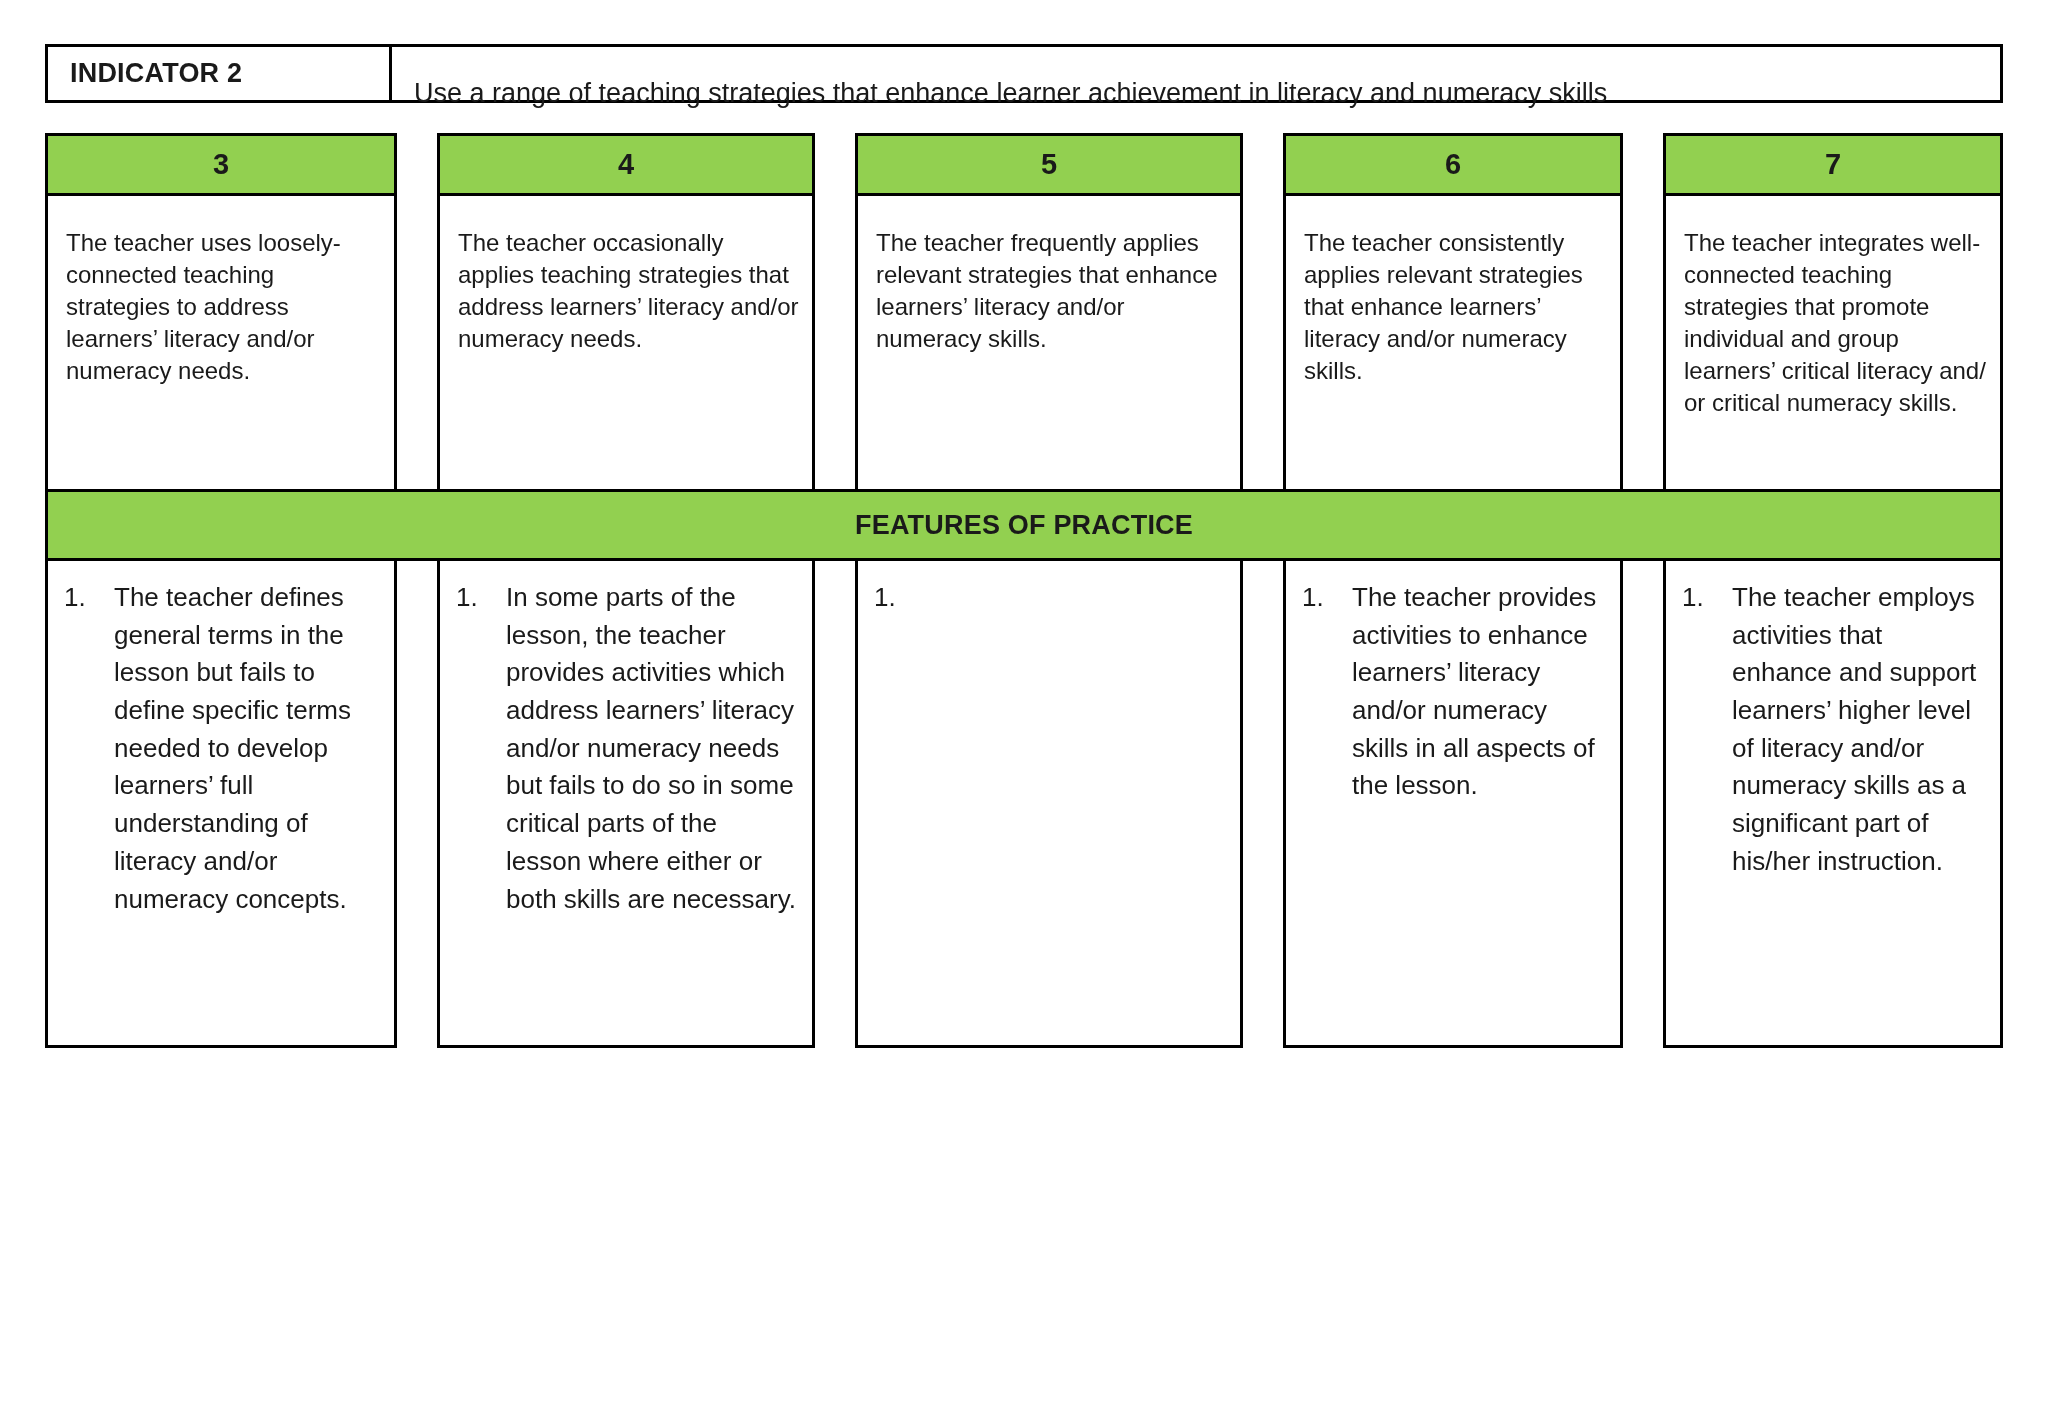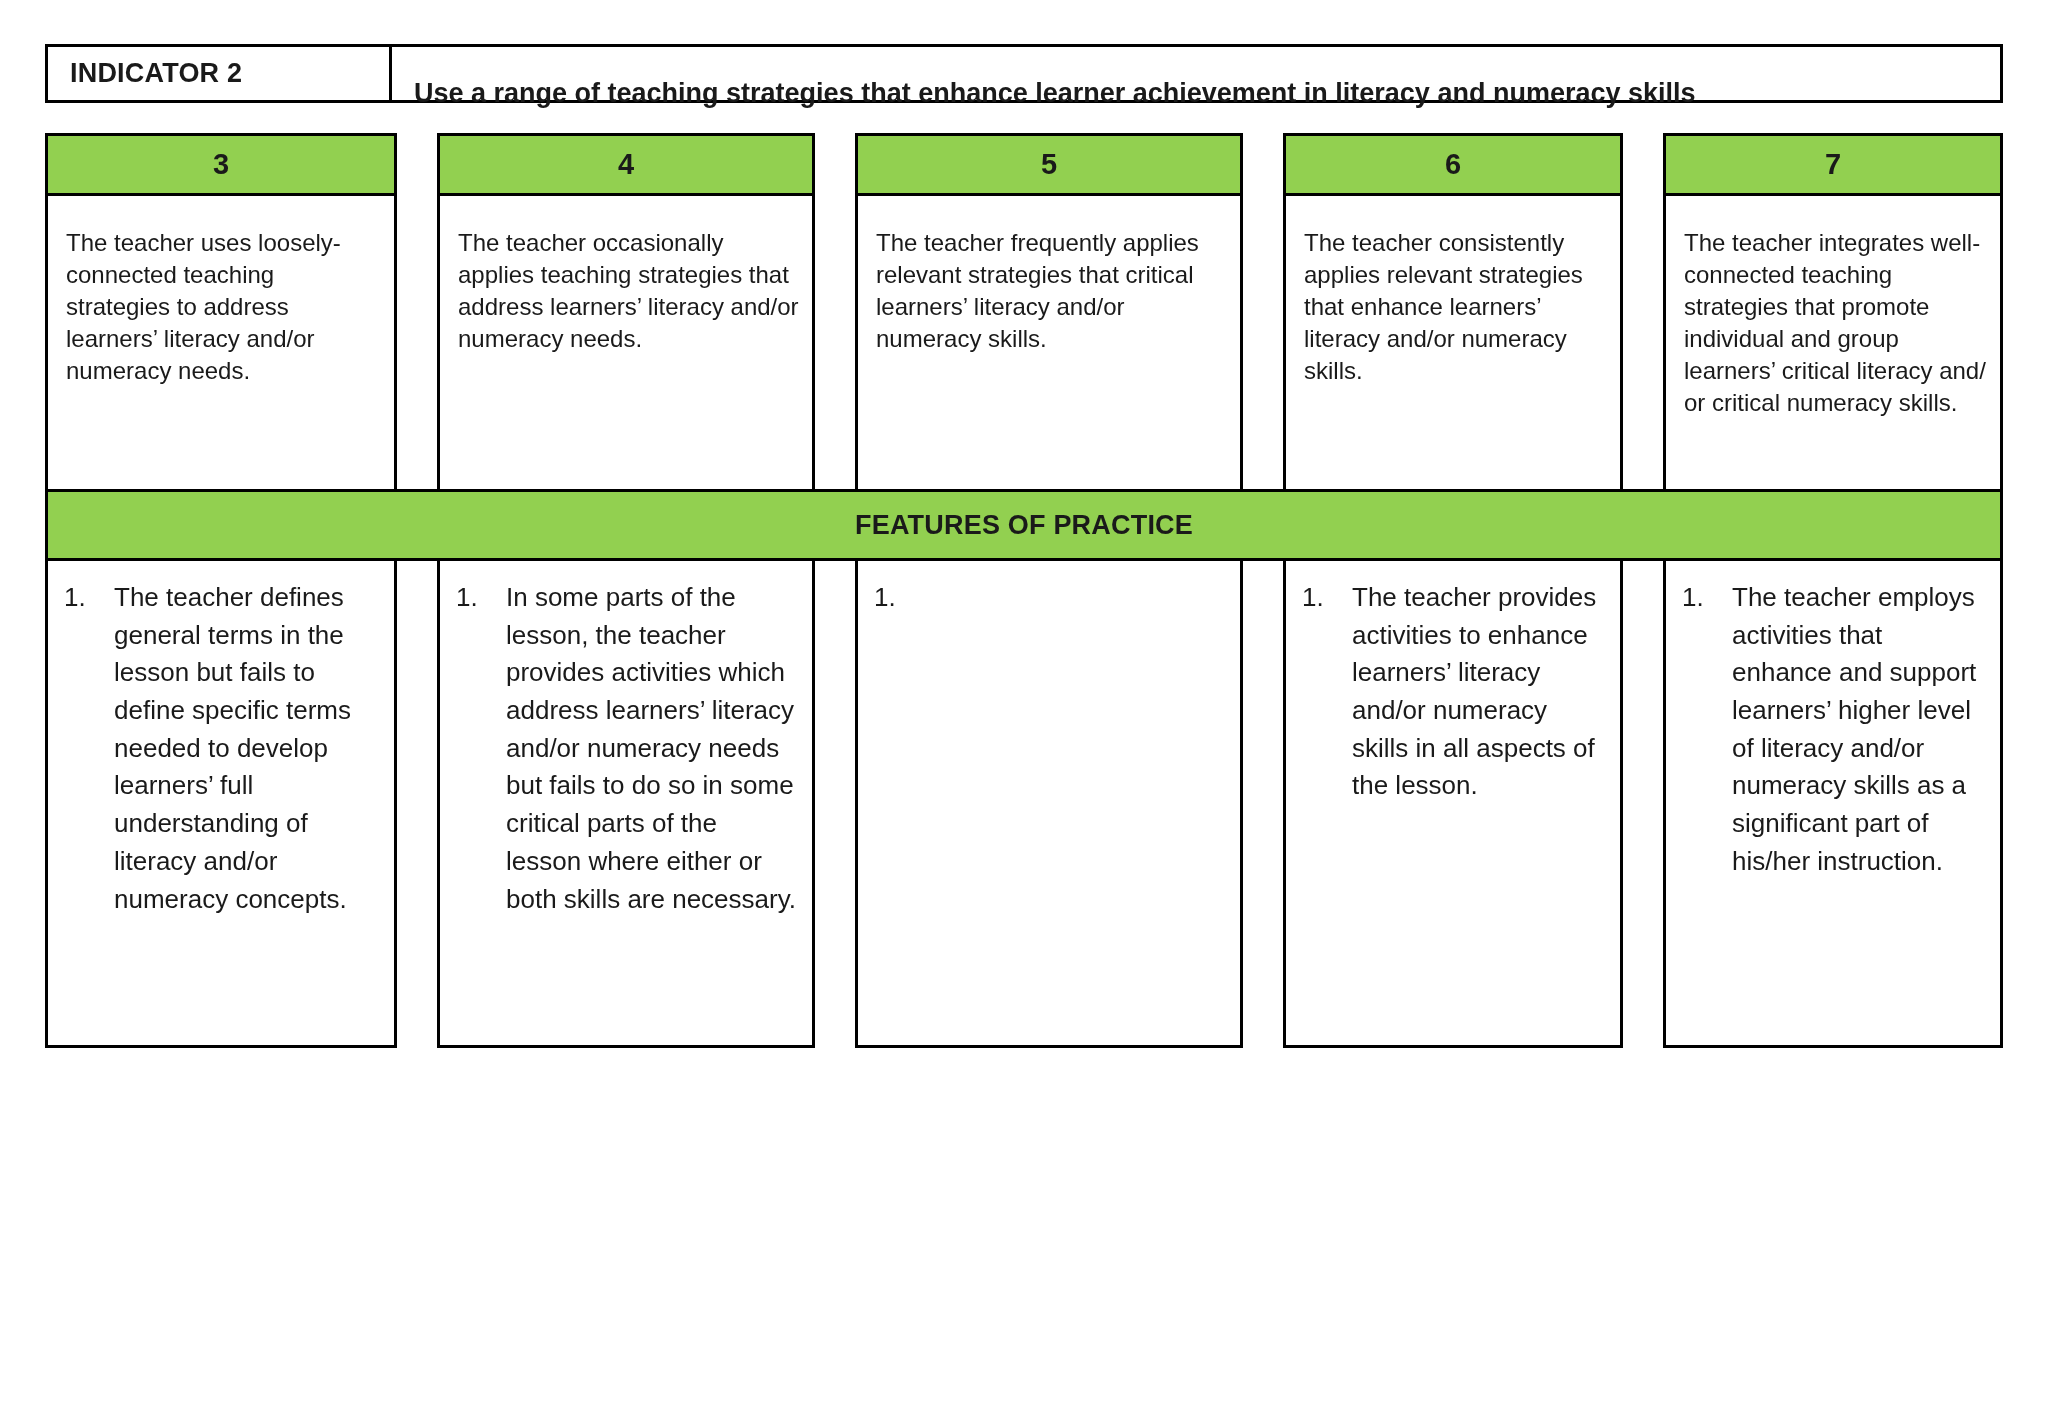--- a/index.html
+++ b/index.html
@@ -28,21 +28,21 @@
     border-right: 3px solid #000;
     display: flex; align-items: center;
     padding-left: 22px;
     font-weight: bold; font-size: 27px;
     letter-spacing: 0.2px;
   }
   .indicator-statement-cell {
     flex: 1;
     display: flex; align-items: center;
     padding-left: 22px; padding-right: 0;
-    font-weight: bold; font-size: 27px; margin-top: 40px;
+    font-weight: normal; font-size: 27px; margin-top: 40px;
   }
 
   
   .rubric {
     position: absolute;
     left: 45px; top: 133px;
     width: 1958px;
   }
   .cols {
     display: grid;
@@ -108,21 +108,21 @@
       <div>
         <div class="score-cell">3</div>
         <div class="desc-cell">The teacher uses loosely-connected teaching strategies to address learners’ literacy and/or numeracy needs.</div>
       </div>
       <div>
         <div class="score-cell">4</div>
         <div class="desc-cell">The teacher occasionally applies teaching strategies that address learners’ literacy and/or numeracy needs.</div>
       </div>
       <div>
         <div class="score-cell">5</div>
-        <div class="desc-cell">The teacher frequently applies relevant strategies that critical learners’ literacy and/or numeracy skills.</div>
+        <div class="desc-cell">The teacher frequently applies relevant strategies that enhance learners’ literacy and/or numeracy skills.</div>
       </div>
       <div>
         <div class="score-cell">6</div>
         <div class="desc-cell">The teacher consistently applies relevant strategies that enhance learners’ literacy and/or numeracy skills.</div>
       </div>
       <div>
         <div class="score-cell">7</div>
         <div class="desc-cell">The teacher integrates well- connected teaching strategies that promote individual and group learners’ critical literacy and/ or critical numeracy skills.</div>
       </div>
     </div>

